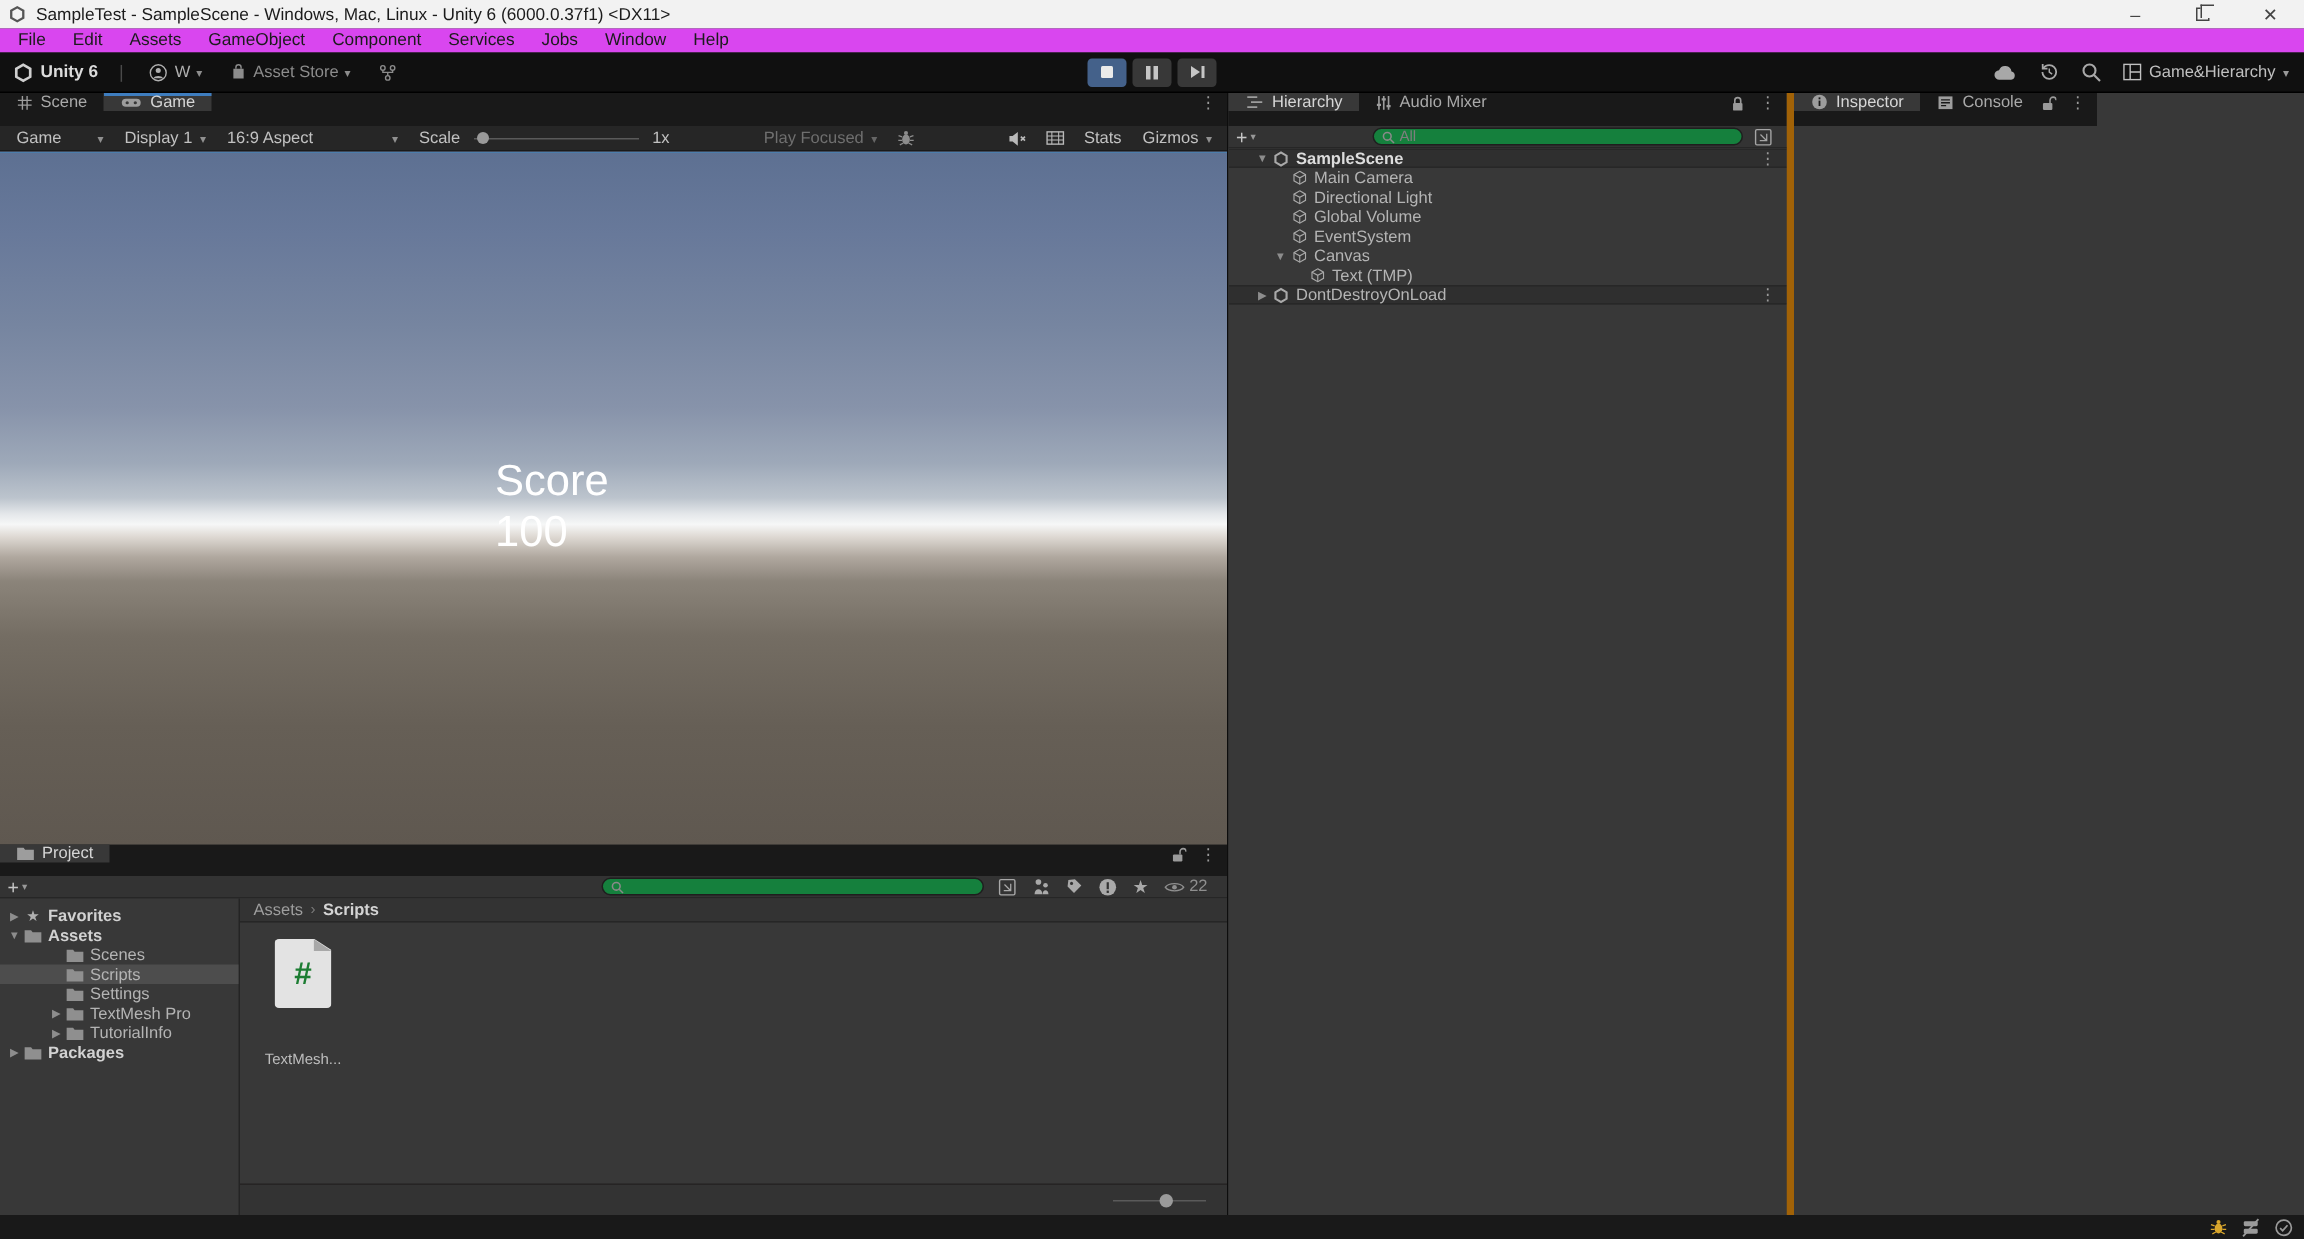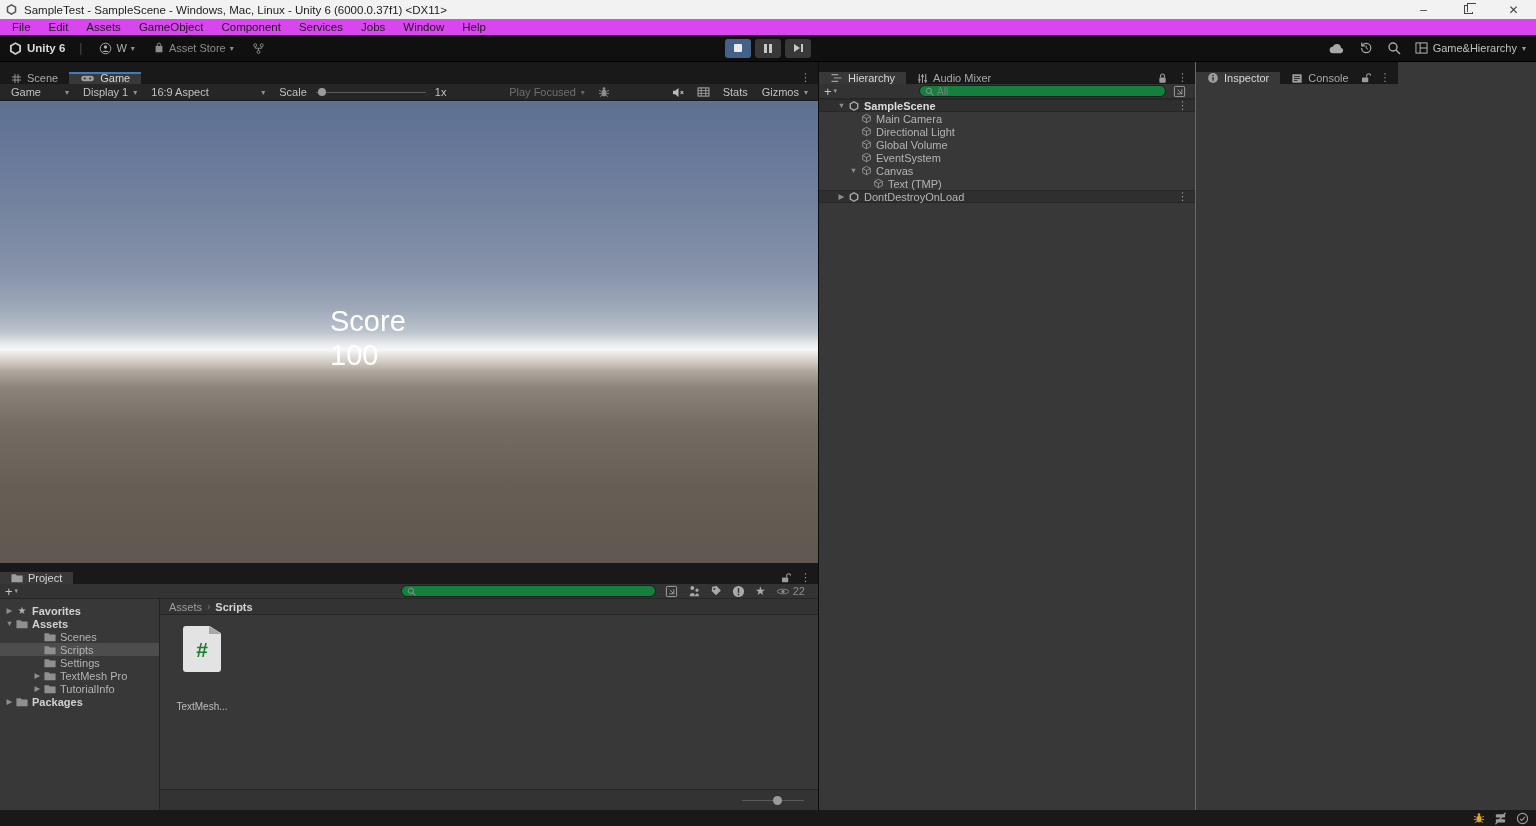--- a/index.html
+++ b/index.html
@@ -39,25 +39,25 @@
   .stop-square { width:8px; height:8px; background:#eaeaea; border-radius:1px; }
   .pause-bars { width:8px; height:9px; border-left:3px solid #c6c6c6; border-right:3px solid #c6c6c6; }
   .tb-right { margin-left:auto; display:flex; align-items:center; gap:14px; padding-right:10px; }
   .tb-right .icon { color:#a8a8a8; cursor:pointer; }
   .layout-btn { display:flex; align-items:center; gap:5px; color:#c0c0c0; cursor:pointer; }
   .layout-btn .caret { font-size:8px; color:#999; }
 
   
   .content { flex:1; display:flex; min-height:0; }
   .left-col { width:819px; flex:none; display:flex; flex-direction:column; border-right:1px solid #0d0d0d; }
-  .hierarchy-panel { width:377px; flex:none; background:#383838; border-right:1px solid #a16207; display:flex; flex-direction:column; }
+  .hierarchy-panel { width:377px; flex:none; background:#383838; border-right:5px solid #a16207; display:flex; flex-direction:column; }
   .inspector-panel { flex:1; background:#383838; display:flex; flex-direction:row; }
 
   
-  .tabstrip { height:22px; background:#191919; display:flex; align-items:flex-end; flex:none; color:#a9a9a9; }
+  .tabstrip { height:22px; background:#191919; display:flex; align-items:flex-start; flex:none; color:#a9a9a9; }
   .tab { display:flex; align-items:center; gap:5px; padding:0 11px; cursor:pointer; position:relative; font-size:11px; }
   .tab .ticon { color:#9d9d9d; }
   .tab.active { background:#383838; color:#d6d6d6; }
   .tab.active.focused { box-shadow: inset 0 2px 0 #3e7dbf; }
   .strip-right { margin-left:auto; display:flex; align-items:center; gap:9px; padding-right:7px; color:#9a9a9a; }
   .kebab-glyph { font-size:11px; color:#9a9a9a; cursor:pointer; letter-spacing:0; }
 
   
   .game-panel { height:501px; flex:none; display:flex; flex-direction:column; }
   .game-toolbar { height:17px; flex:none; background:#262626; border-bottom:1px solid #191919; display:flex; align-items:center; font-size:11px; color:#c2c2c2; padding-left:4px; }

